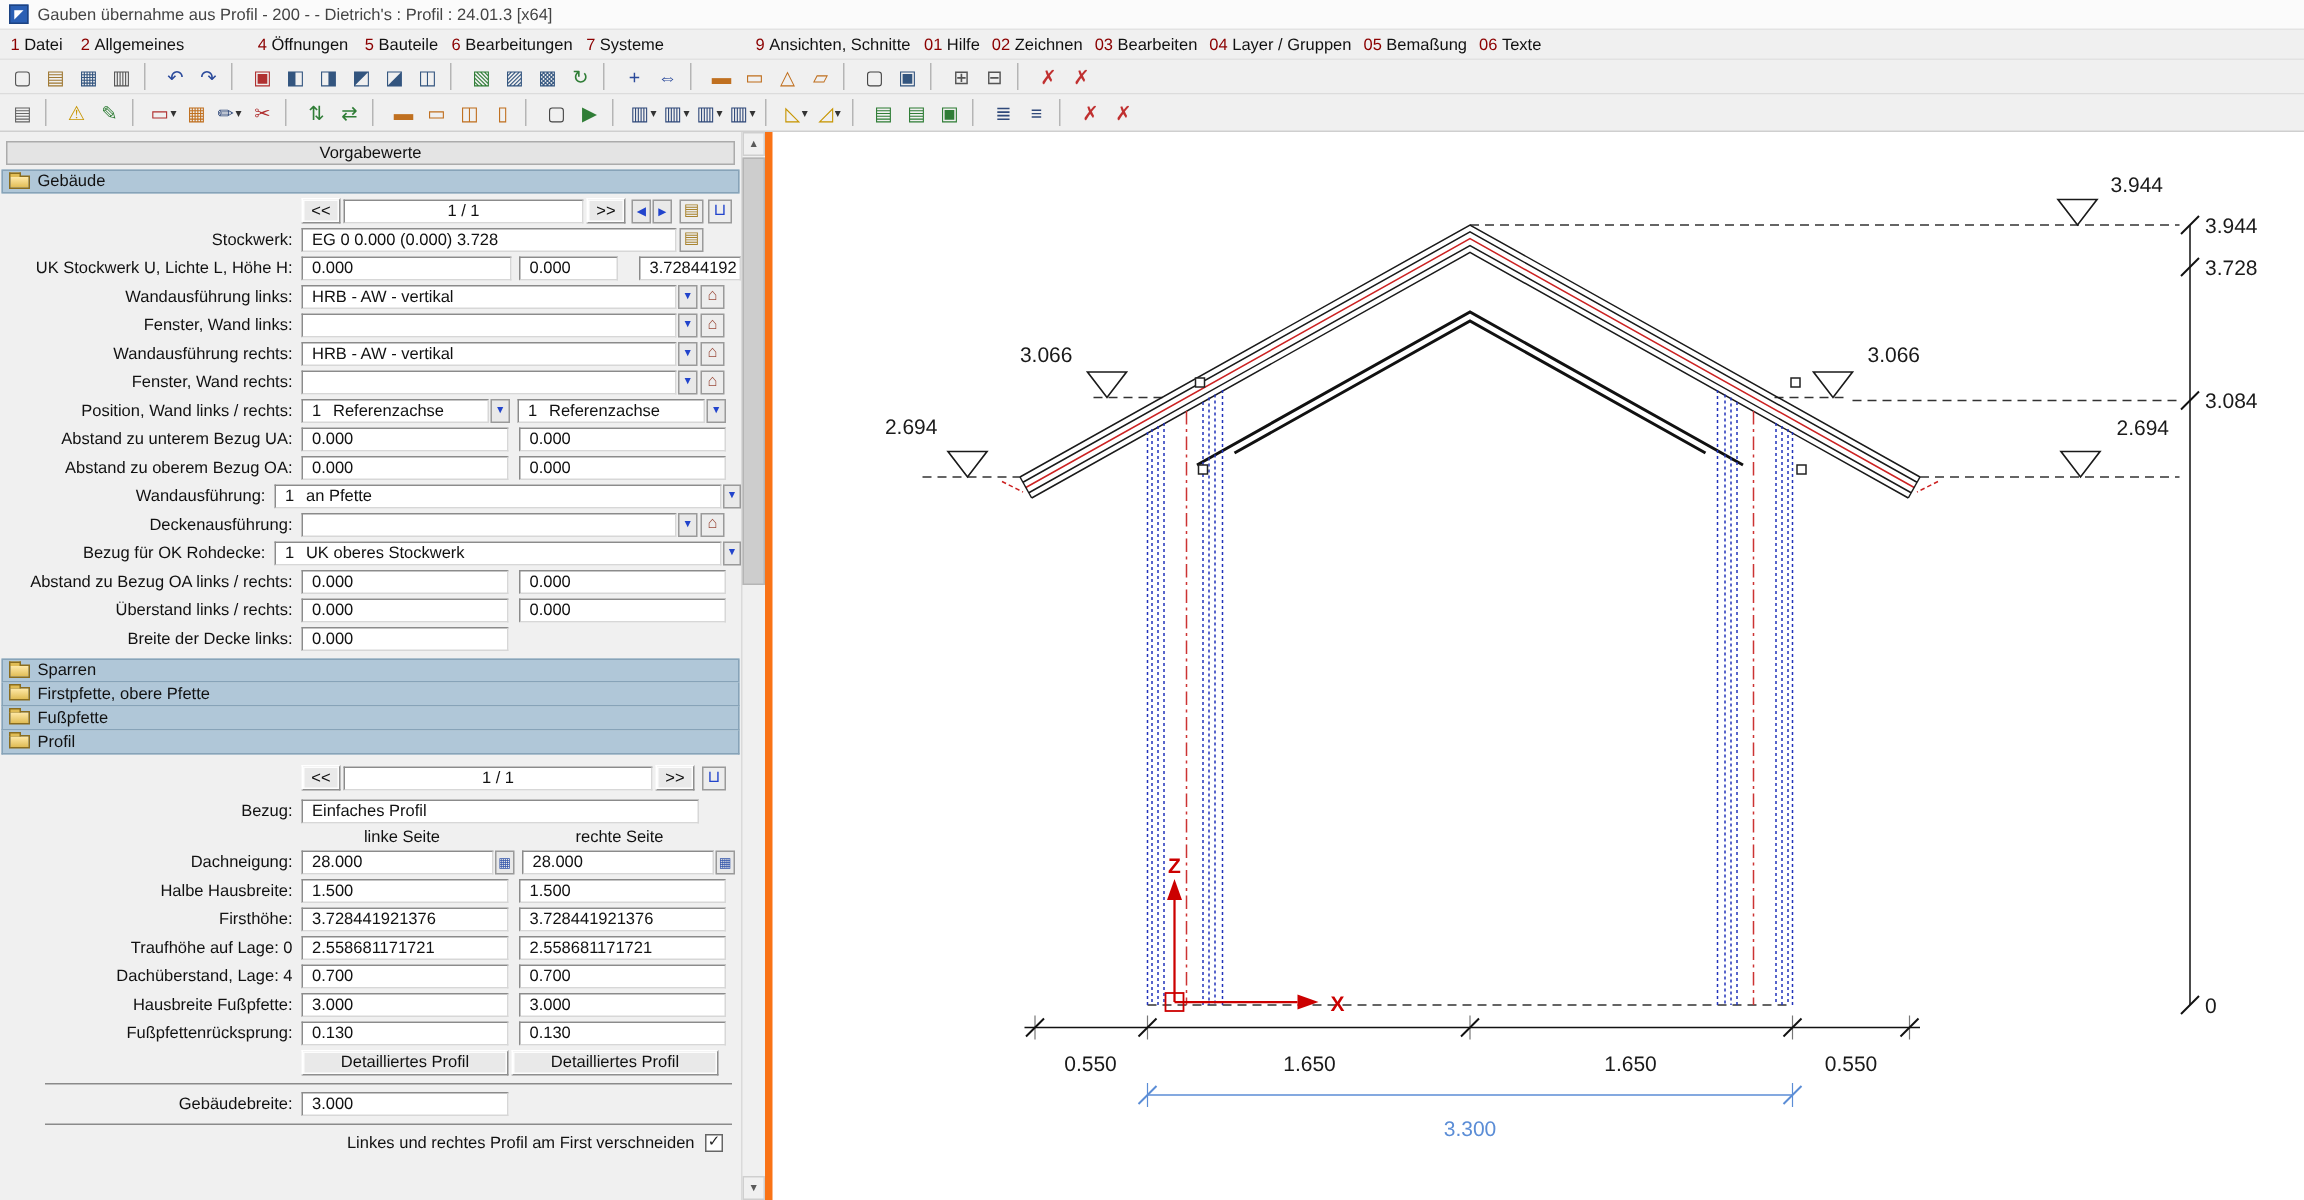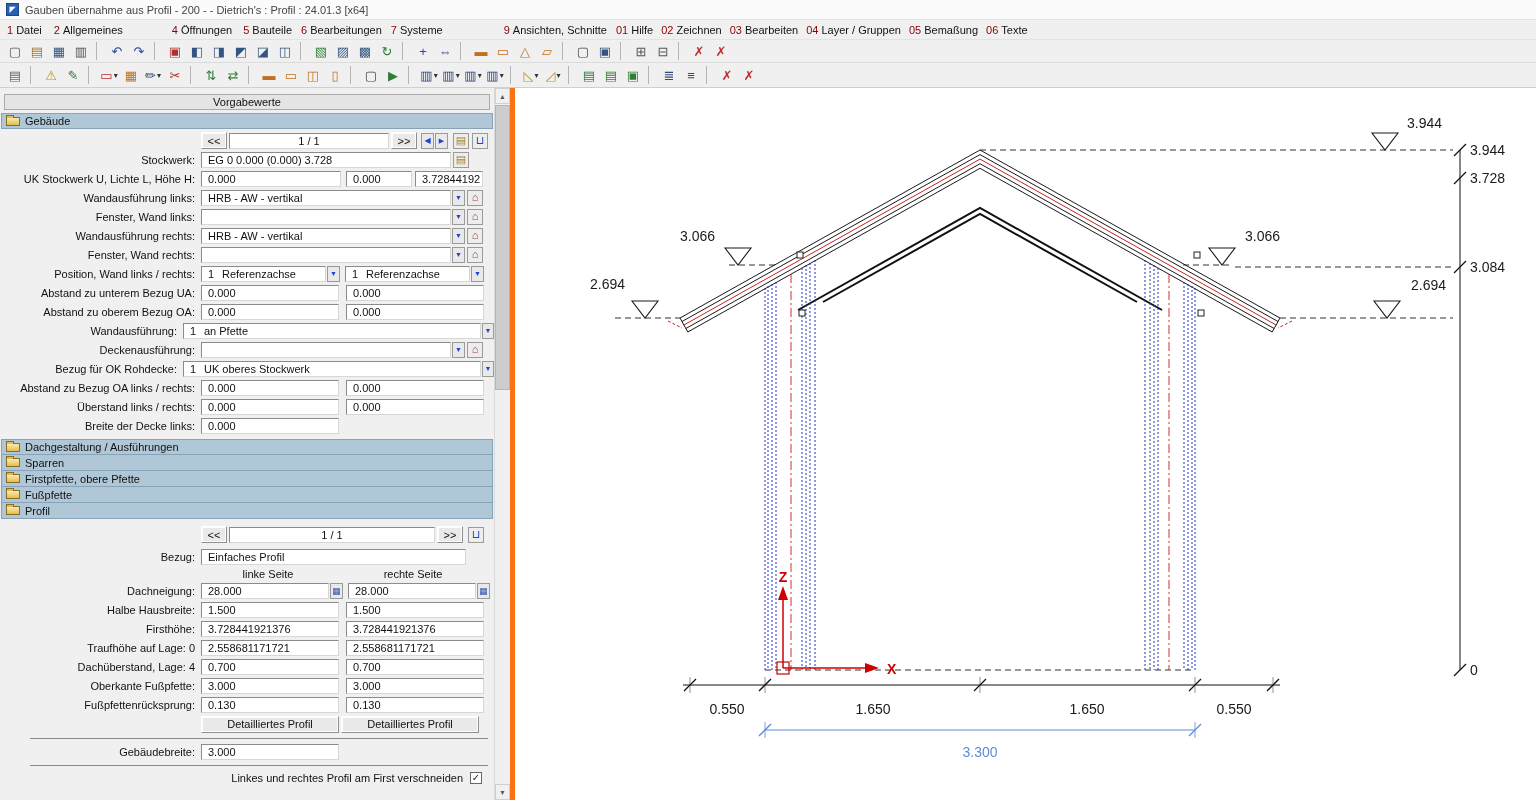--- a/index.html
+++ b/index.html
@@ -41,21 +41,21 @@
 .canvasarea{flex:1;background:#ffffff;border-left:5px solid #f97316;overflow:hidden}
 
 .panelhdr{height:16px;background:#e4e4e4;border:1px solid #ababab;display:flex;align-items:center;justify-content:center;margin:0 4px 3px 4px}
 .sechdr{height:16px;background:#b0c7d8;border:1px solid #87a3b8;display:flex;align-items:center;gap:5px;padding:0 4px;margin:0 1px;cursor:default}
 .sechdr+.sechdr{border-top:none}
 .folder{position:relative;width:14px;height:9px;background:linear-gradient(#ffe9a8,#e0bc55);border:1px solid #8a6d1f;flex:none}
 .folder::before{content:"";position:absolute;top:-3px;left:-1px;width:6px;height:2px;background:#e0bc55;border:1px solid #8a6d1f;border-bottom:none}
 .row{height:19px;display:flex;align-items:center}
 .lbl{width:199px;padding-right:4px;text-align:right;white-space:nowrap;overflow:hidden}
 .fld{height:16px;background:#fff;border:1px solid #8b8b8b;border-bottom-color:#d7d7d7;border-right-color:#d7d7d7;padding:1px 6px;margin-left:2px;white-space:nowrap;overflow:hidden;line-height:12px}
-.w250{width:250px}.w140{width:140px}.w66{width:66px;margin-left:5px}.w68{width:68px;margin-left:3px}
+.w250{width:250px}.w140{width:140px}.w66{width:66px;margin-left:5px}.w68{width:68px;margin-left:14px}
 .w138{width:138px}.g7{margin-left:7px}.w125{width:125px}.w272{width:327px}.w265{width:265px}
 .cnum{display:inline-block;width:14px;color:#111}
 .dbtn{width:13px;height:16px;margin-left:1px;background:#e9e9e9;border:1px solid #9a9a9a;color:#2244cc;font-size:7px;display:flex;align-items:center;justify-content:center;cursor:default}
 .ibtn{width:16px;height:16px;margin-left:2px;background:#ededed;border:1px solid #9a9a9a;font-size:11px;display:flex;align-items:center;justify-content:center;cursor:default;line-height:1}
 .btn{height:17px;background:#e9e9e9;border:1px solid #8f8f8f;border-top-color:#fff;border-left-color:#fff;box-shadow:0 0 0 1px #fdfdfd inset;display:flex;align-items:center;justify-content:center;margin-left:2px;cursor:default}
 .navbtn{width:26px}
 .navfld{text-align:center}
 .colhdr{height:15px;display:flex;align-items:center}
 .colhdr .ch{width:138px;text-align:center}
 .hsep{height:1px;background:#8a8a8a;margin:4px 6px 3px 30px}
@@ -460,24 +460,20 @@
     </div>
 
     <div class="row">
       <div class="lbl">Breite der Decke links:</div>
       <div class="fld w138">0.000</div>
     </div>
 
     <div class="sp4"></div>
     <div class="sechdr">
         <span class="folder"></span>
-        <span>Dachgestaltung / Ausführungen</span>
-      </div>
-    <div class="sechdr">
-        <span class="folder"></span>
         <span>Sparren</span>
       </div>
     <div class="sechdr">
         <span class="folder"></span>
         <span>Firstpfette, obere Pfette</span>
       </div>
     <div class="sechdr">
         <span class="folder"></span>
         <span>Fußpfette</span>
       </div>
@@ -533,21 +529,21 @@
       <div class="fld w138 g7">2.558681171721</div>
     </div>
 
     <div class="row">
       <div class="lbl">Dachüberstand, Lage: 4</div>
       <div class="fld w138">0.700</div>
       <div class="fld w138 g7">0.700</div>
     </div>
 
     <div class="row">
-      <div class="lbl">Oberkante Fußpfette:</div>
+      <div class="lbl">Hausbreite Fußpfette:</div>
       <div class="fld w138">3.000</div>
       <div class="fld w138 g7">3.000</div>
     </div>
 
     <div class="row">
       <div class="lbl">Fußpfettenrücksprung:</div>
       <div class="fld w138">0.130</div>
       <div class="fld w138 g7">0.130</div>
     </div>
 

